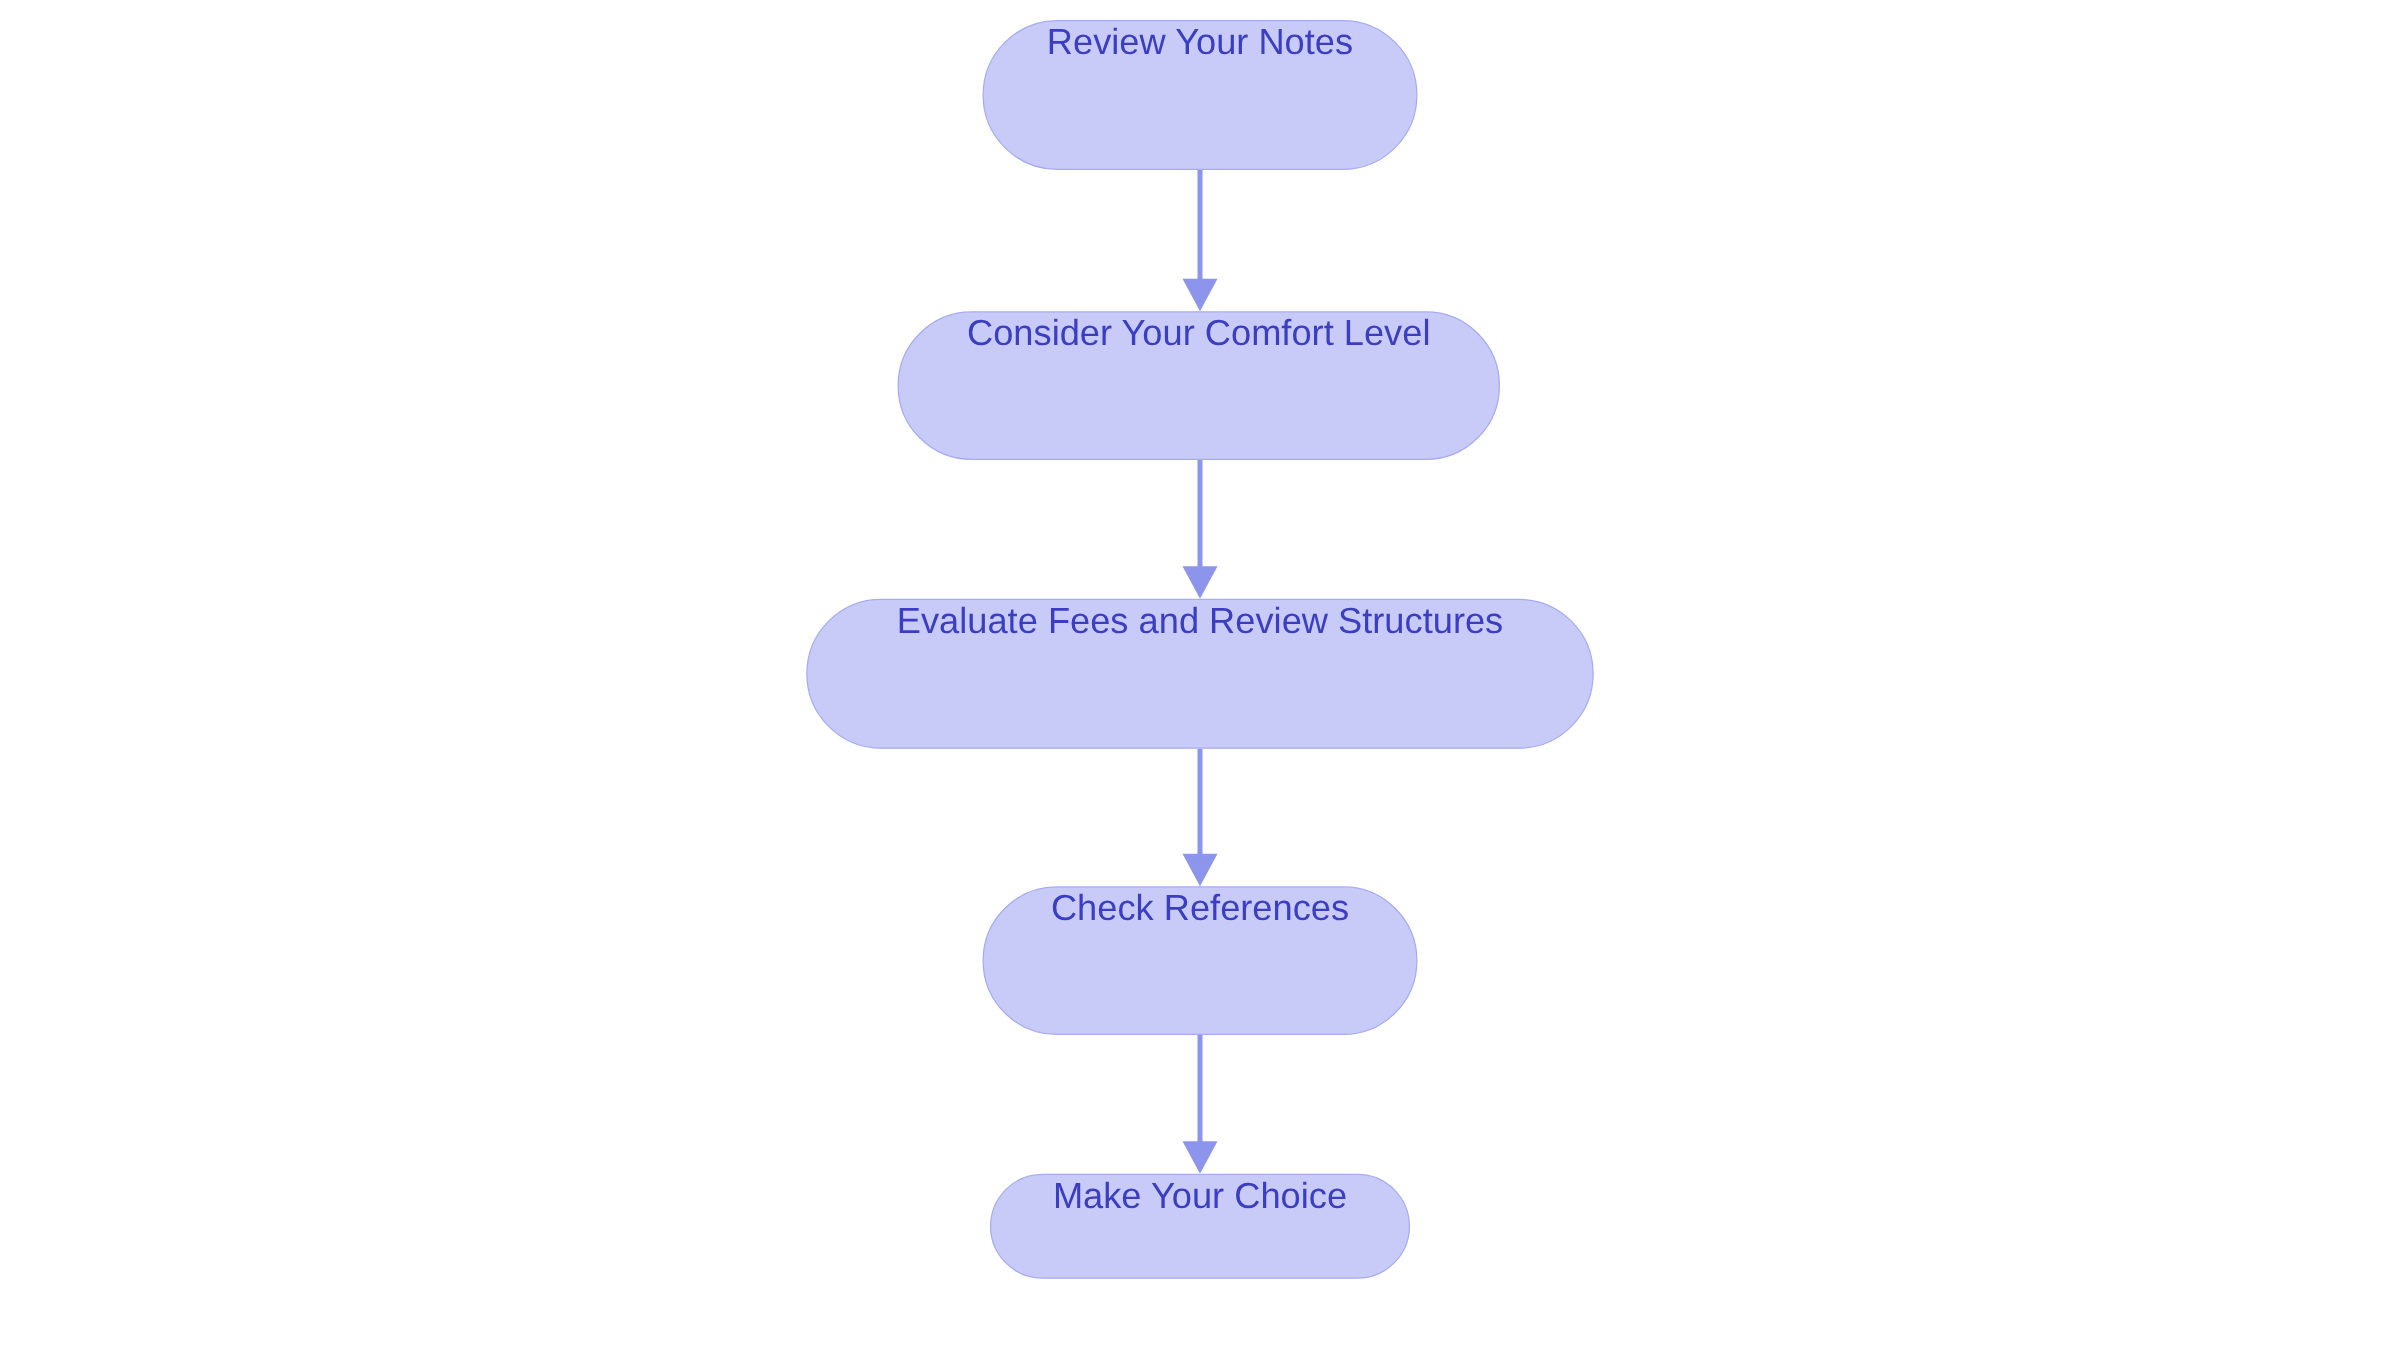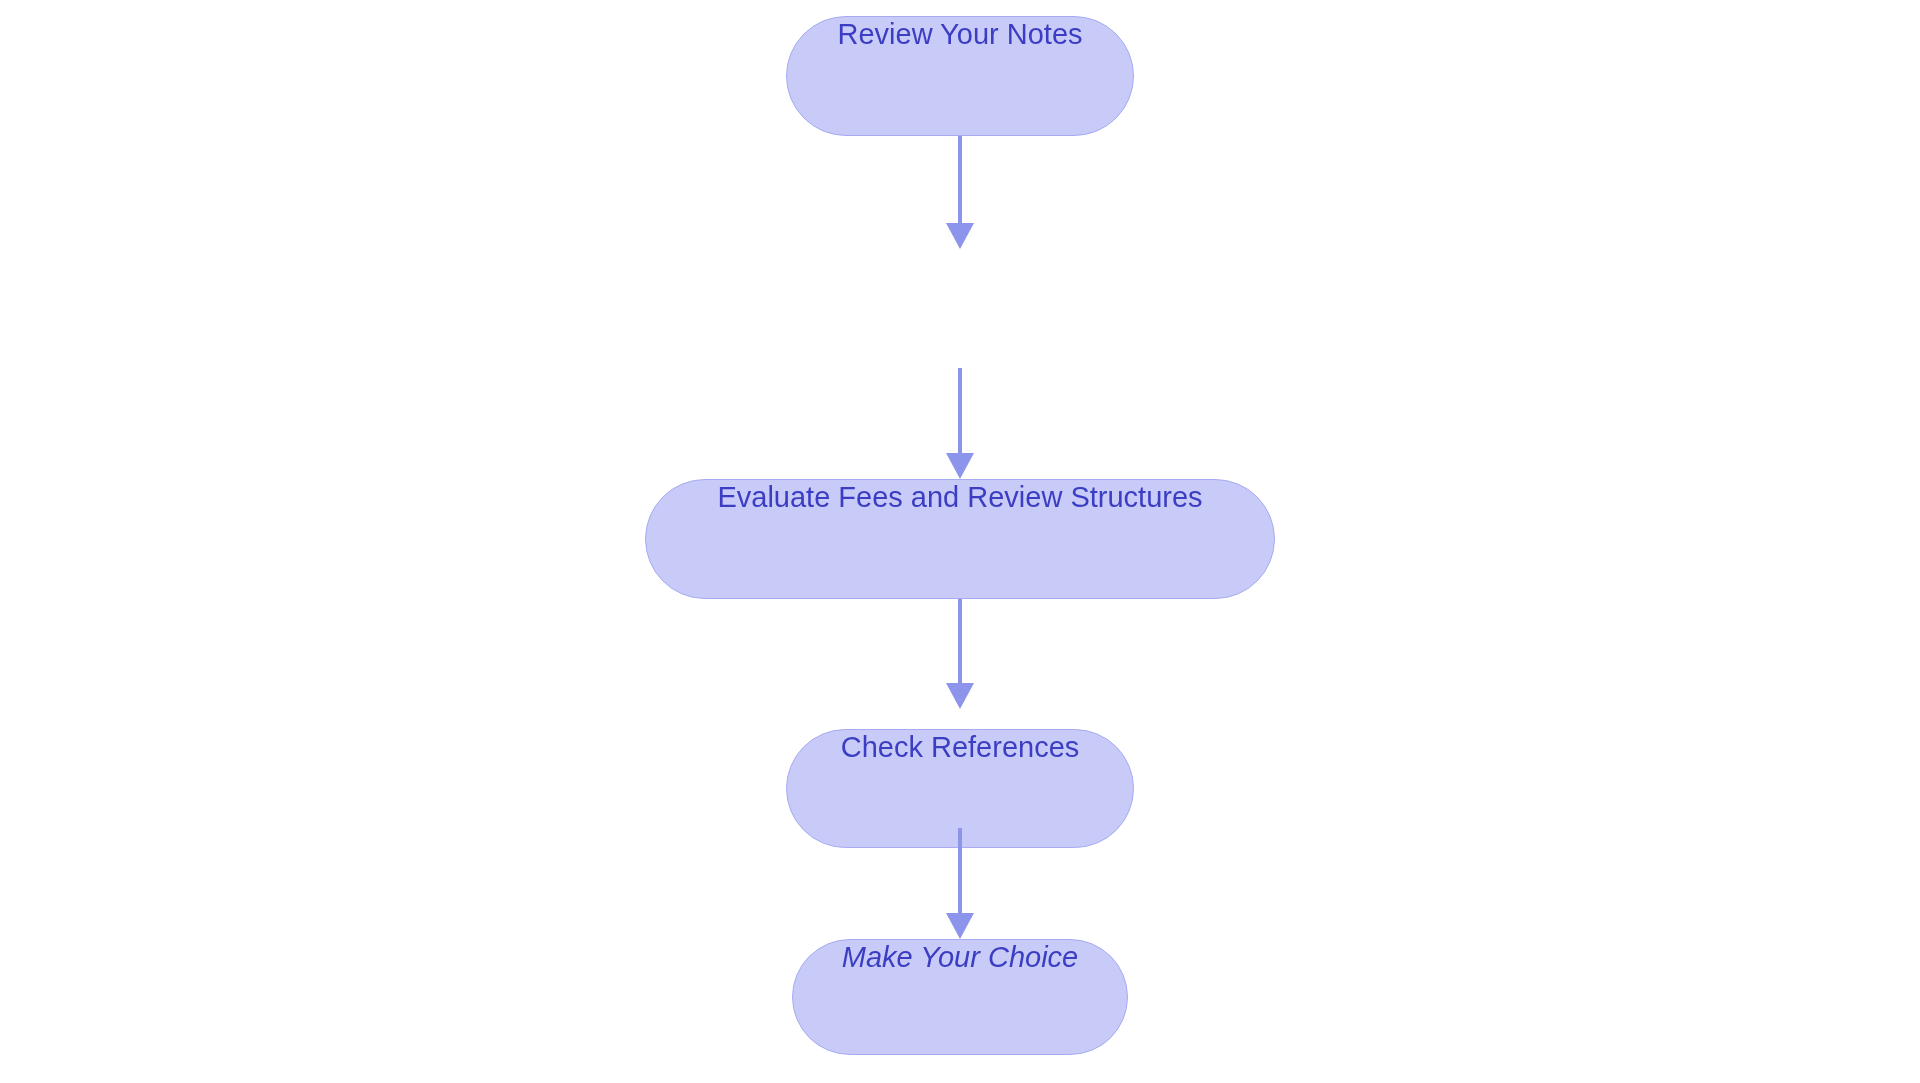--- a/index.html
+++ b/index.html
@@ -34,22 +34,22 @@
   .flow-node .node-label{
     color:var(--node-text);
     font-size:29px;
     line-height:1.2;
     text-align:center;
     white-space:nowrap;
   }
   .n1{left:786px;top:16px;width:348px;height:120px;}
   .n2{left:718px;top:249px;width:482px;height:119px;}
   .n3{left:645px;top:479px;width:630px;height:120px;}
-  .n4{left:786px;top:709px;width:348px;height:119px;margin-top:20px;}
-  .n5{left:792px;top:939px;width:336px;height:116px;font-style:italic;}
+  .n4{left:786px;top:709px;width:348px;height:119px;}
+  .n5{left:792px;top:939px;width:336px;height:84px;}
   .flow-arrow{
     position:absolute;
     color:var(--arrow);
   }
   .a1{left:944px;top:136px;}
   .a2{left:944px;top:368px;}
   .a3{left:944px;top:599px;}
   .a4{left:944px;top:828px;}
   .flow-arrow svg{display:block;}
 </style>
@@ -62,20 +62,23 @@
     <span class="node-label">Review Your Notes</span>
   </div>
 
   <div class="flow-arrow a1">
     <svg width="32" height="113" viewBox="0 0 32 113" xmlns="http://www.w3.org/2000/svg">
       <line x1="16" y1="0" x2="16" y2="89" stroke="currentColor" stroke-width="4"></line>
       <polygon points="2,87 30,87 16,113" fill="currentColor"></polygon>
     </svg>
   </div>
 
+  <div class="flow-node n2">
+    <span class="node-label">Consider Your Comfort Level</span>
+  </div>
 
   <div class="flow-arrow a2">
     <svg width="32" height="111" viewBox="0 0 32 111" xmlns="http://www.w3.org/2000/svg">
       <line x1="16" y1="0" x2="16" y2="87" stroke="currentColor" stroke-width="4"></line>
       <polygon points="2,85 30,85 16,111" fill="currentColor"></polygon>
     </svg>
   </div>
 
   <div class="flow-node n3">
     <span class="node-label">Evaluate Fees and Review Structures</span>

